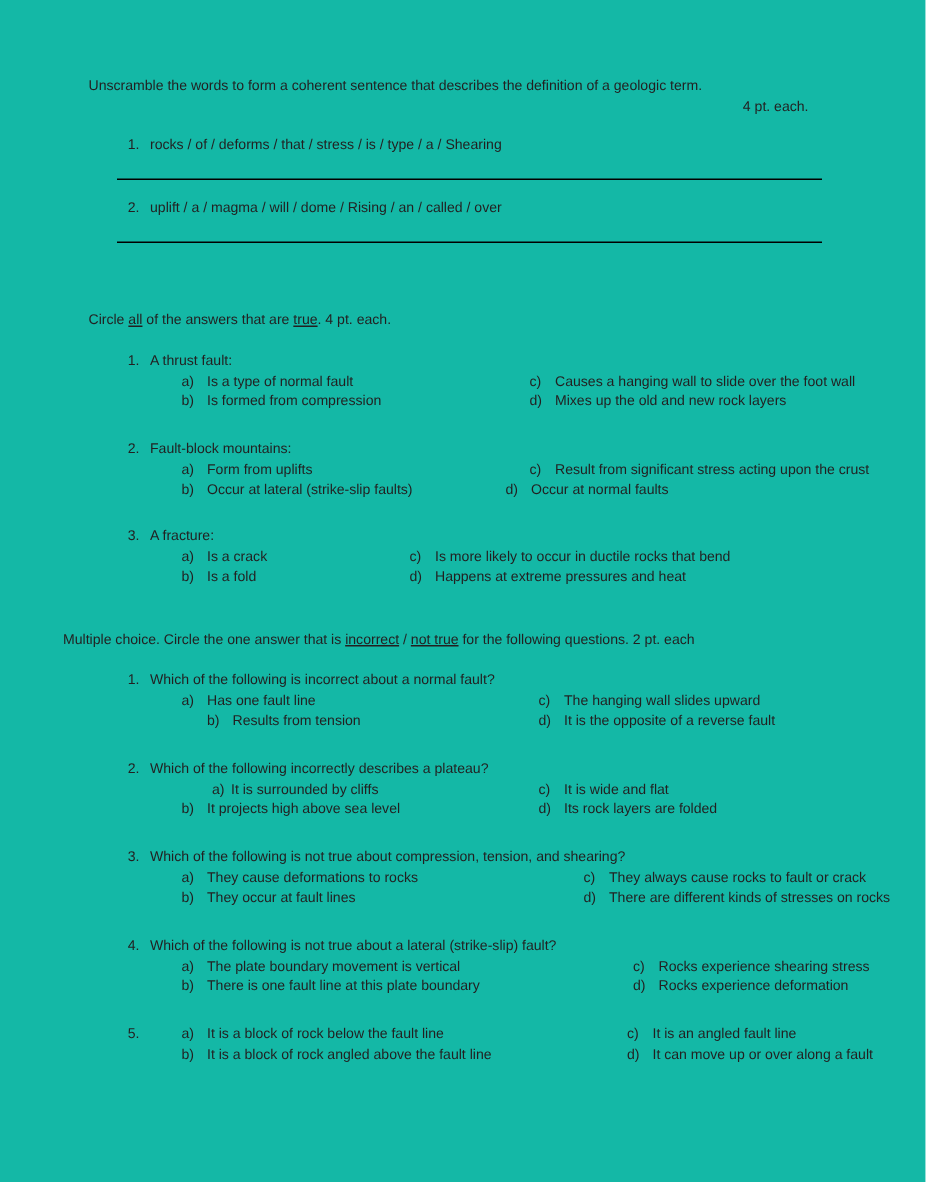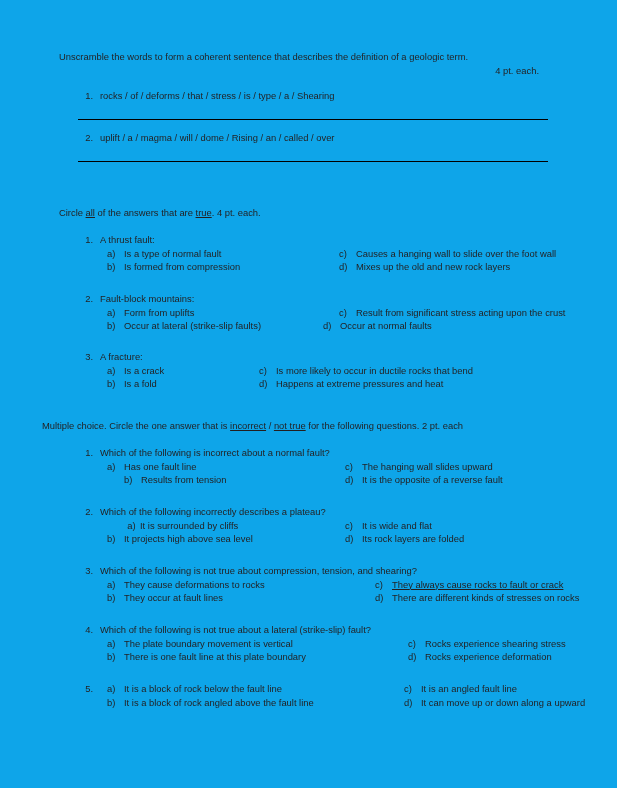--- a/index.html
+++ b/index.html
@@ -11,21 +11,21 @@
     width: 617px;
     height: 788px;
     font-family: "Liberation Sans", sans-serif;
     color: #231f20;
     -webkit-font-smoothing: antialiased;
   }
   .page {
     position: relative;
     width: 617px;
     height: 788px;
-    background: #0ea5e9;
+    background: #14b8a6;
     overflow: hidden;
   }
   .content {
     position: absolute;
     left: 0;
     top: 0;
     width: 617px;
   }
 
   
@@ -107,20 +107,21 @@
   }
   .arow {
     position: relative;
     height: 13.5px;
     white-space: nowrap;
   }
   .opt {
     position: absolute;
     top: 0;
     white-space: nowrap;
+    margin-left: 14px;
   }
   .opt .lbl {
     display: inline-block;
     width: 17px;
   }
   .opt.left { left: 0; }
   .opt.right { left: 0; }
 </style>
 </head>
 <body>
@@ -239,21 +240,21 @@
     </div>
 
     <div class="qblock" style="left:59px; top:564px;">
       <div class="qstem">
         <span class="num">3.</span>
         <span>Which of the following is not true about compression, tension, and shearing?</span>
       </div>
       <div class="answers">
         <div class="arow">
           <span class="opt left" style="left:0;"><span class="lbl">a)</span><span>They cause deformations to rocks</span></span>
-          <span class="opt right" style="left:268px;text-decoration:underline;"><span class="lbl">c)</span><span>They always cause rocks to fault or crack</span></span>
+          <span class="opt right" style="left:268px;"><span class="lbl">c)</span><span>They always cause rocks to fault or crack</span></span>
         </div>
         <div class="arow">
           <span class="opt left" style="left:0;"><span class="lbl">b)</span><span>They occur at fault lines</span></span>
           <span class="opt right" style="left:268px;"><span class="lbl">d)</span><span>There are different kinds of stresses on rocks</span></span>
         </div>
       </div>
     </div>
 
     <div class="qblock" style="left:59px; top:623px;">
       <div class="qstem">
@@ -276,19 +277,19 @@
       <div class="qstem">
         <span class="num">5.</span>
       </div>
       <div class="answers">
         <div class="arow">
           <span class="opt left" style="left:0;"><span class="lbl">a)</span><span>It is a block of rock below the fault line</span></span>
           <span class="opt right" style="left:297px;"><span class="lbl">c)</span><span>It is an angled fault line</span></span>
         </div>
         <div class="arow">
           <span class="opt left" style="left:0;"><span class="lbl">b)</span><span>It is a block of rock angled above the fault line</span></span>
-          <span class="opt right" style="left:297px;"><span class="lbl">d)</span><span>It can move up or down along a upward</span></span>
+          <span class="opt right" style="left:297px;"><span class="lbl">d)</span><span>It can move up or over along a fault</span></span>
         </div>
       </div>
     </div>
 
   </div>
 </div>
 
 </body></html>

